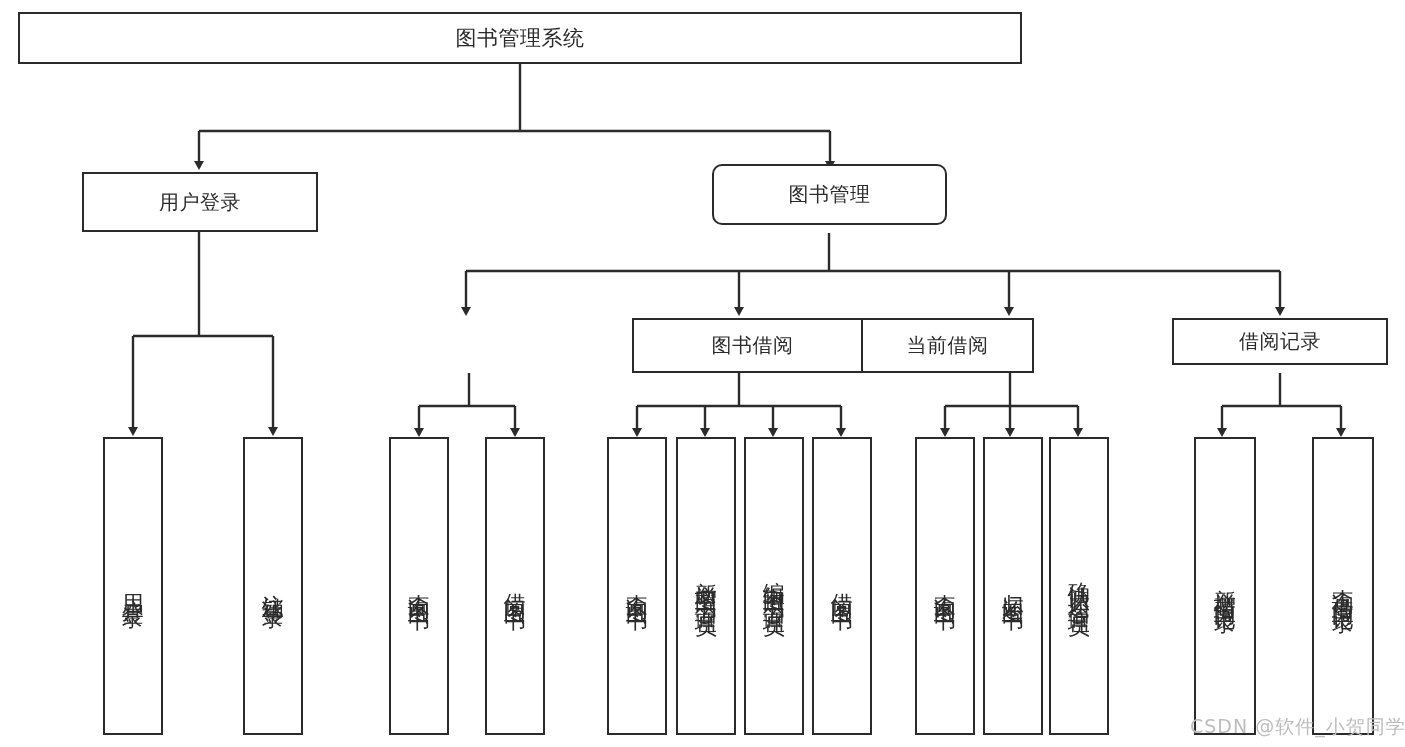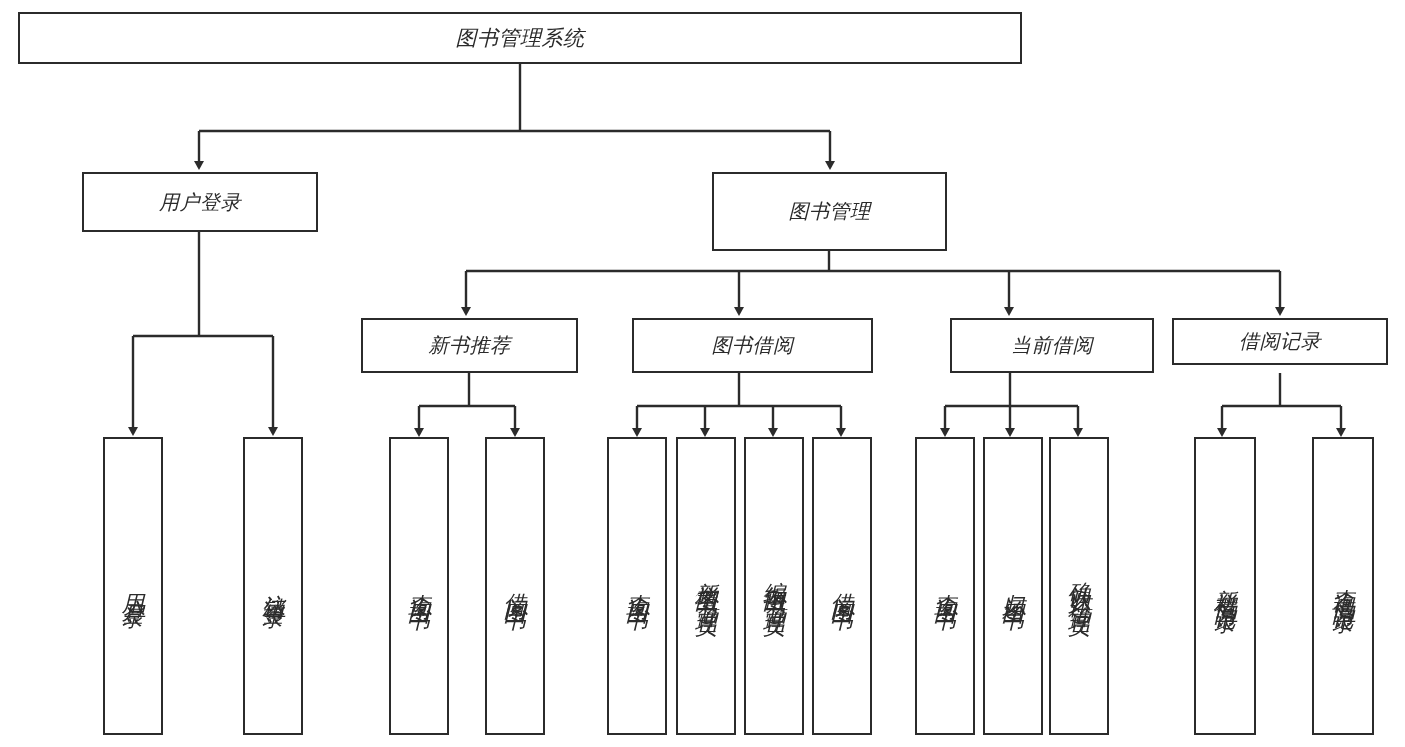--- a/index.html
+++ b/index.html
@@ -30,21 +30,20 @@
   .node {
     position: absolute;
     box-sizing: border-box;
     border: 2px solid #2b2b2b;
     background: #ffffff;
     display: flex;
     align-items: center;
     justify-content: center;
     color: #2b2b2b;
     line-height: 1.15;
-    font-style: italic;
   }
   .node.h {
     font-size: 20px;
     letter-spacing: 0.5px;
   }
   .node.root {
     font-size: 21px;
   }
   .node.v {
     writing-mode: vertical-rl;
@@ -125,31 +124,28 @@
     </g>
   </svg>
 
   <div class="node h root" style="left:18px; top:12px; width:1004px; height:52px;">
     <span>图书管理系统</span>
   </div>
 
   <div class="node h" style="left:82px; top:172px; width:236px; height:60px;">
     <span>用户登录</span>
   </div>
-  <div class="node h" style="left:712px; top:172px; width:235px; height:79px;">
+  <div class="node h" style="left:712px; top:164px; width:235px; height:61px;border-radius:10px;">
     <span>图书管理</span>
   </div>
 
-  <div class="node h" style="left:361px; top:318px; width:217px; height:55px;">
-    <span>新书推荐</span>
-  </div>
   <div class="node h" style="left:632px; top:318px; width:241px; height:55px;">
     <span>图书借阅</span>
   </div>
-  <div class="node h" style="left:950px; top:318px; width:204px; height:55px;text-align:right;">
+  <div class="node h" style="left:861px; top:318px; width:173px; height:55px;text-align:right;">
     <span>当前借阅</span>
   </div>
   <div class="node h" style="left:1172px; top:318px; width:216px; height:47px;">
     <span>借阅记录</span>
   </div>
 
   <div class="node v" style="left:103px; top:437px; width:60px; height:298px;">
     <span class="vlabel">用户登录</span>
   </div>
   <div class="node v" style="left:243px; top:437px; width:60px; height:298px;">
@@ -186,14 +182,15 @@
     <span class="vlabel">确认归还（管理员）</span>
   </div>
 
   <div class="node v" style="left:1194px; top:437px; width:62px; height:298px;">
     <span class="vlabel">新增借阅记录</span>
   </div>
   <div class="node v" style="left:1312px; top:437px; width:62px; height:298px;">
     <span class="vlabel">查询借阅记录</span>
   </div>
 
+  <div class="watermark" style="left:1190px; top:714px;">CSDN @软件_小贺同学</div>
 
 </div>
 
 </body></html>

